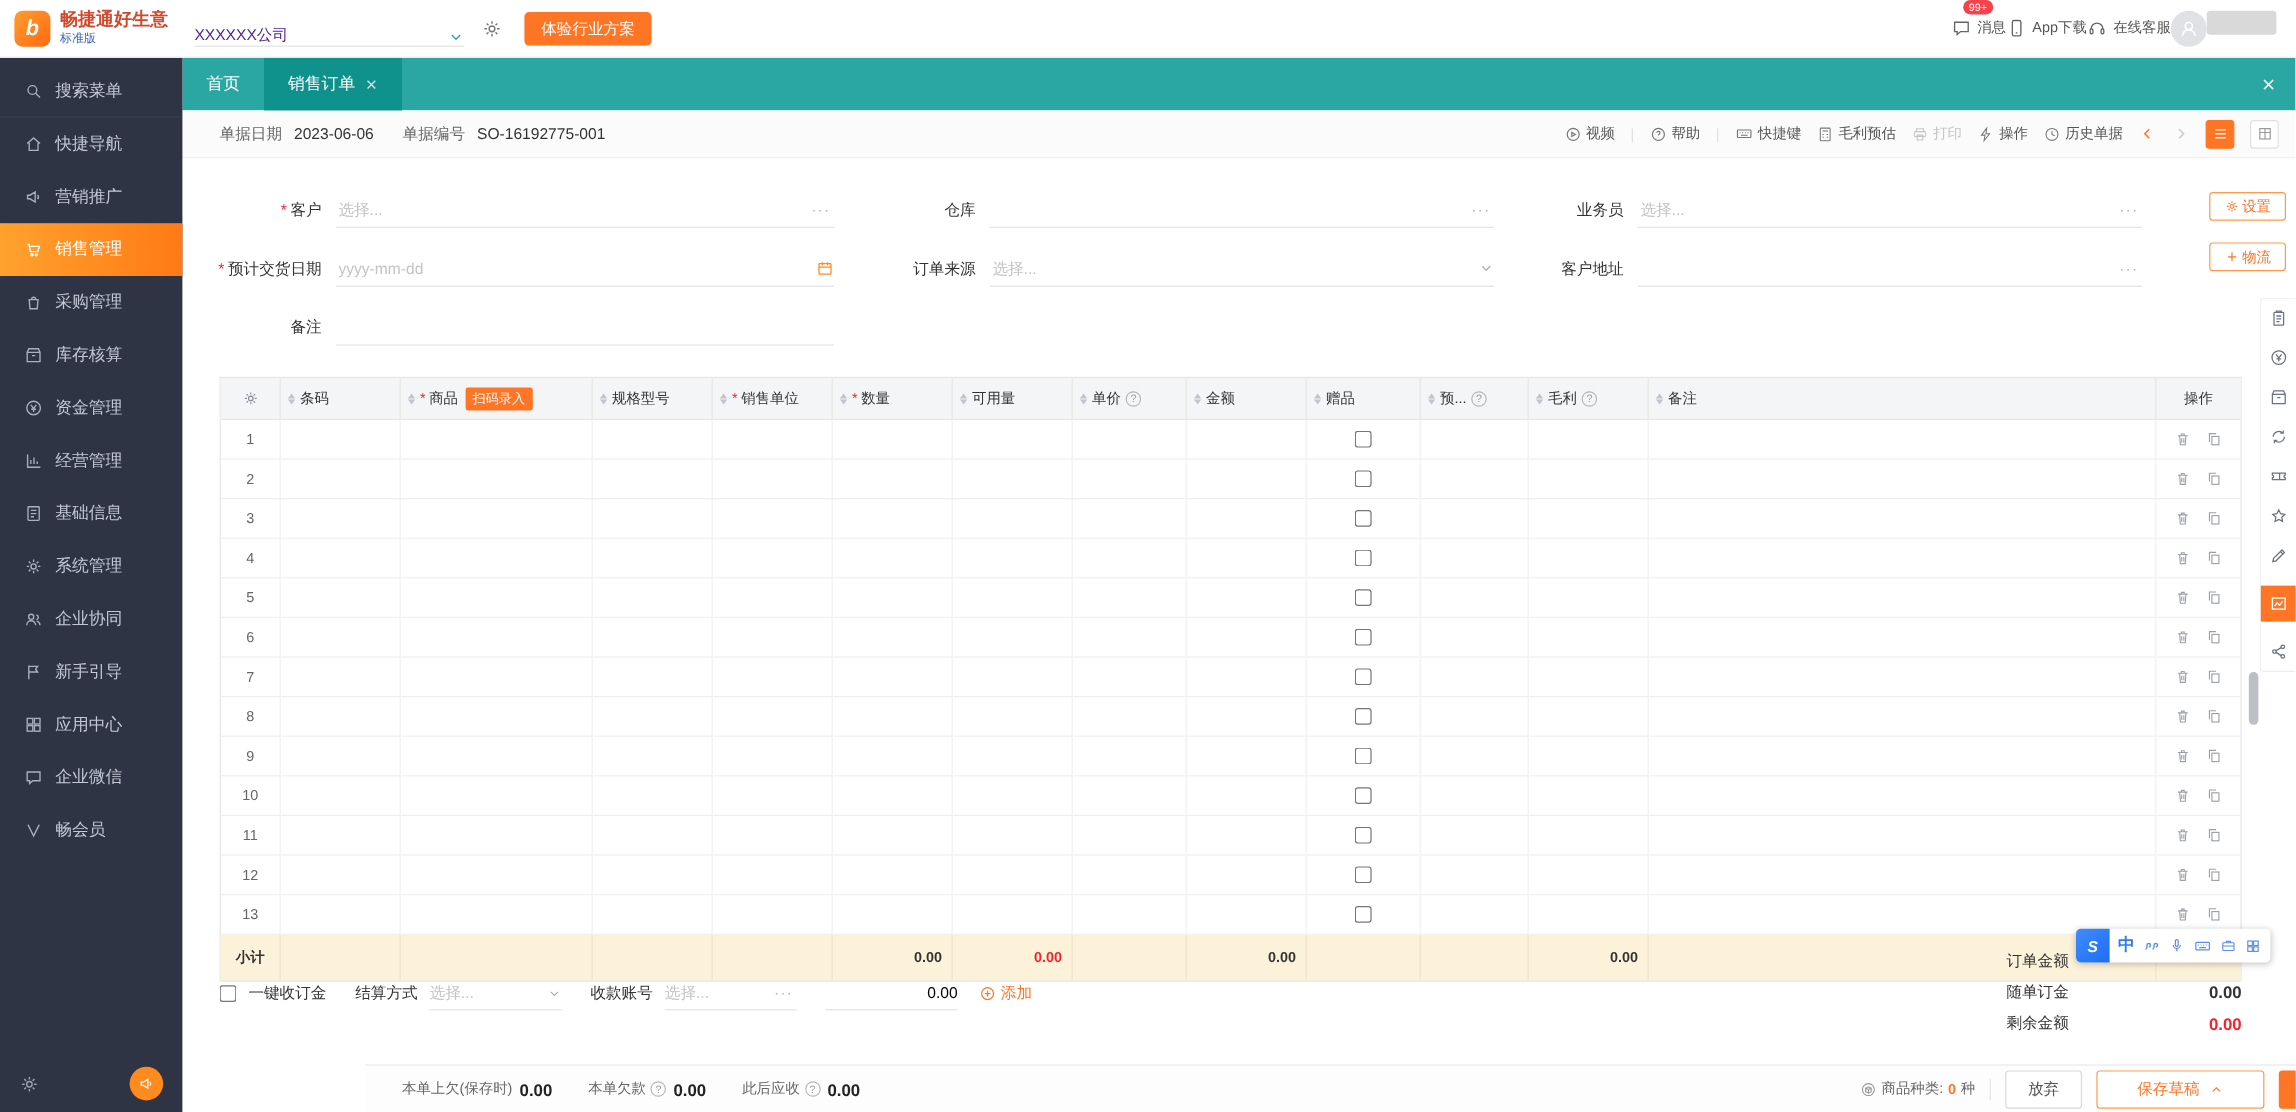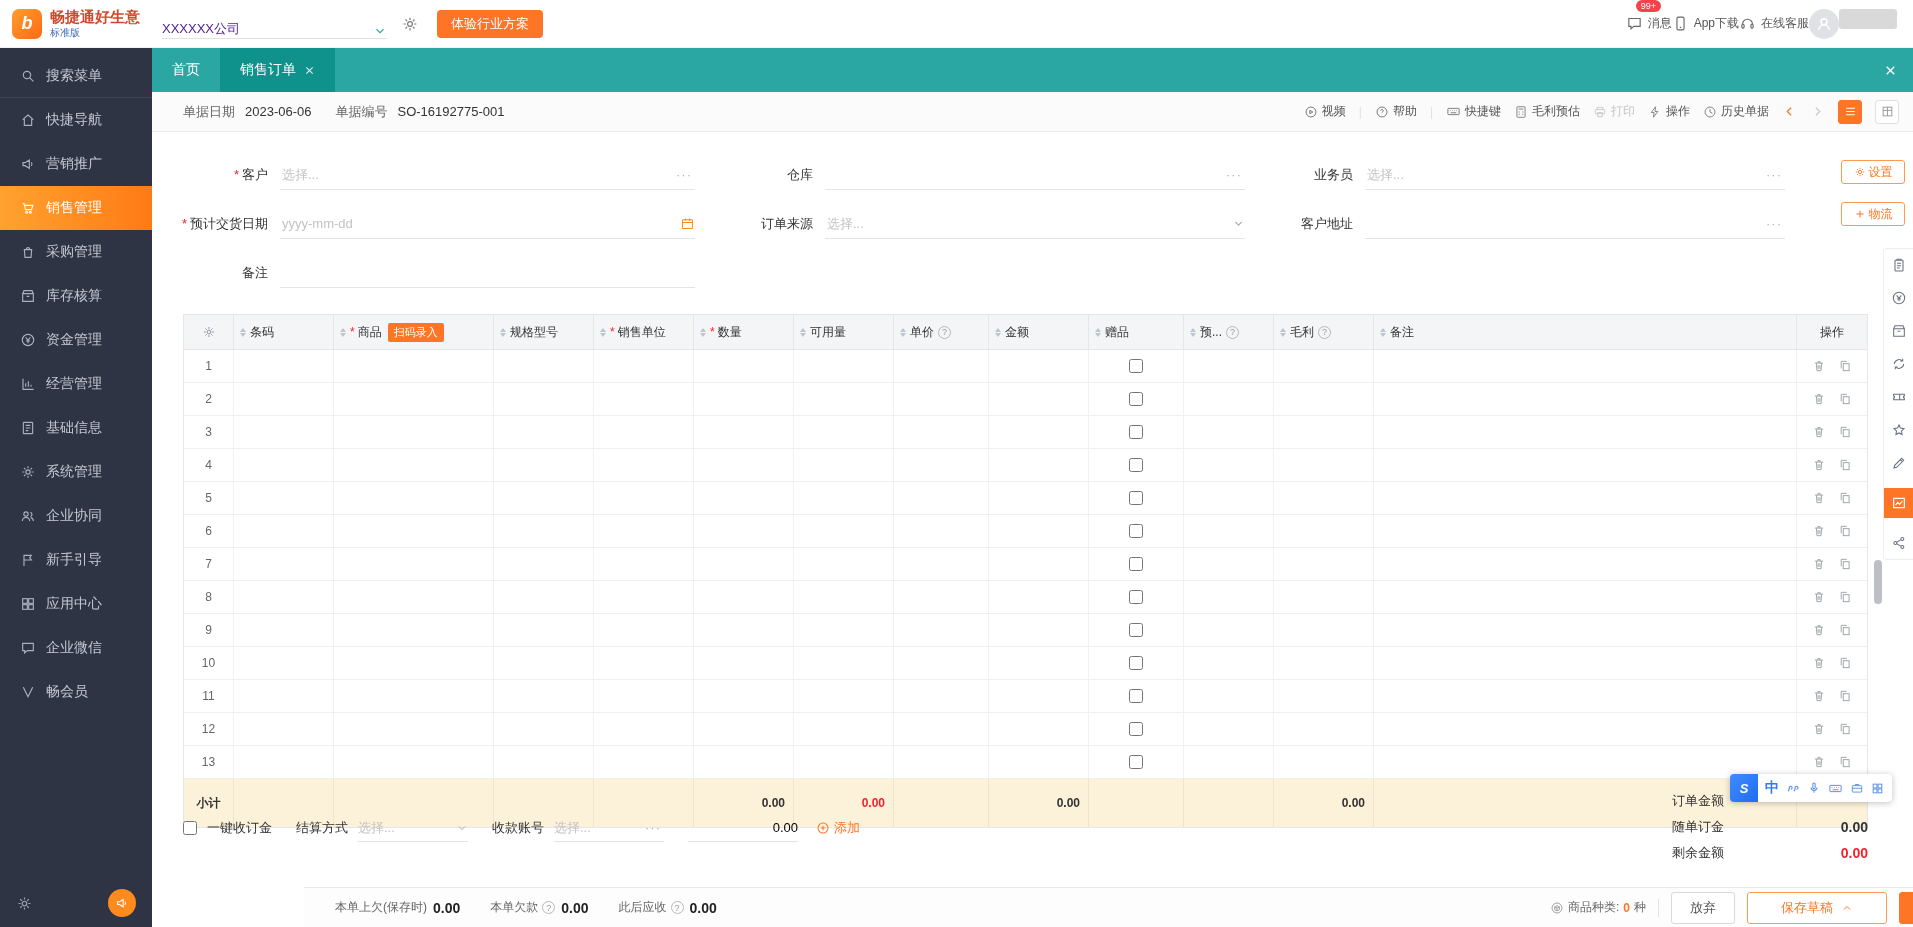--- a/index.html
+++ b/index.html
@@ -107,21 +107,21 @@
 .qmark::after{content:"?"}
 .trow{border-bottom:1px solid #efefef}
 .trow .td{height:32px;display:flex;align-items:center;padding:0 6px;border-right:1px solid #f1f1f1}
 .trow .td:last-child{border-right:0}
 .c-num{justify-content:center;color:#666}
 .c-center{justify-content:center}
 .c-ops{justify-content:center;gap:12px;color:#9aa0a6}
 .c-ops .icon{cursor:pointer}
 .cb{width:14px;height:14px;accent-color:#bbb}
 .subtotal{background:#fcf2da;border-bottom:1px solid #e6e6e6;font-weight:bold}
-.subtotal .td{height:48px;display:flex;align-items:center;padding:0 8px;border-right:1px solid #f0e4c8}
+.subtotal .td{height:38px;display:flex;align-items:center;padding:0 8px;border-right:1px solid #f0e4c8}
 .subtotal .td:last-child{border-right:0}
 .num-r{justify-content:flex-end}
 .red{color:#f5222d}
 .vthumb{position:absolute;left:1722px;top:428px;width:8px;height:44px;background:#bcbfc4;border-radius:4px}
 
 
 .payrow{position:absolute;left:31px;top:682px;display:flex;align-items:center;gap:10px;font-size:13px}
 .payrow .lbl{color:#333}
 .pfield{border-bottom:1px solid #e4e4e4;display:flex;align-items:center;height:28px;width:110px}
 .pfield input{border:0;outline:0;flex:1;min-width:0;font-size:13px;background:transparent}

